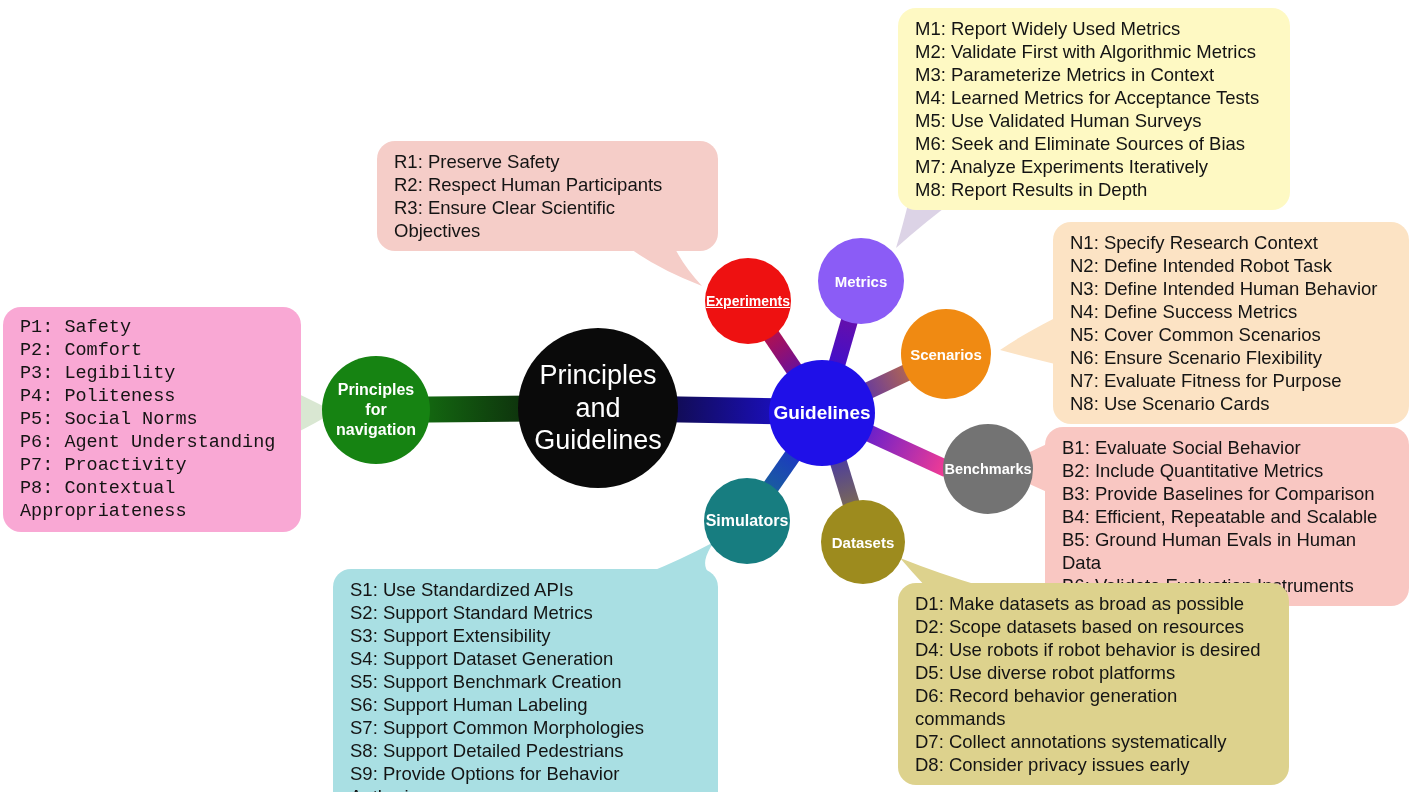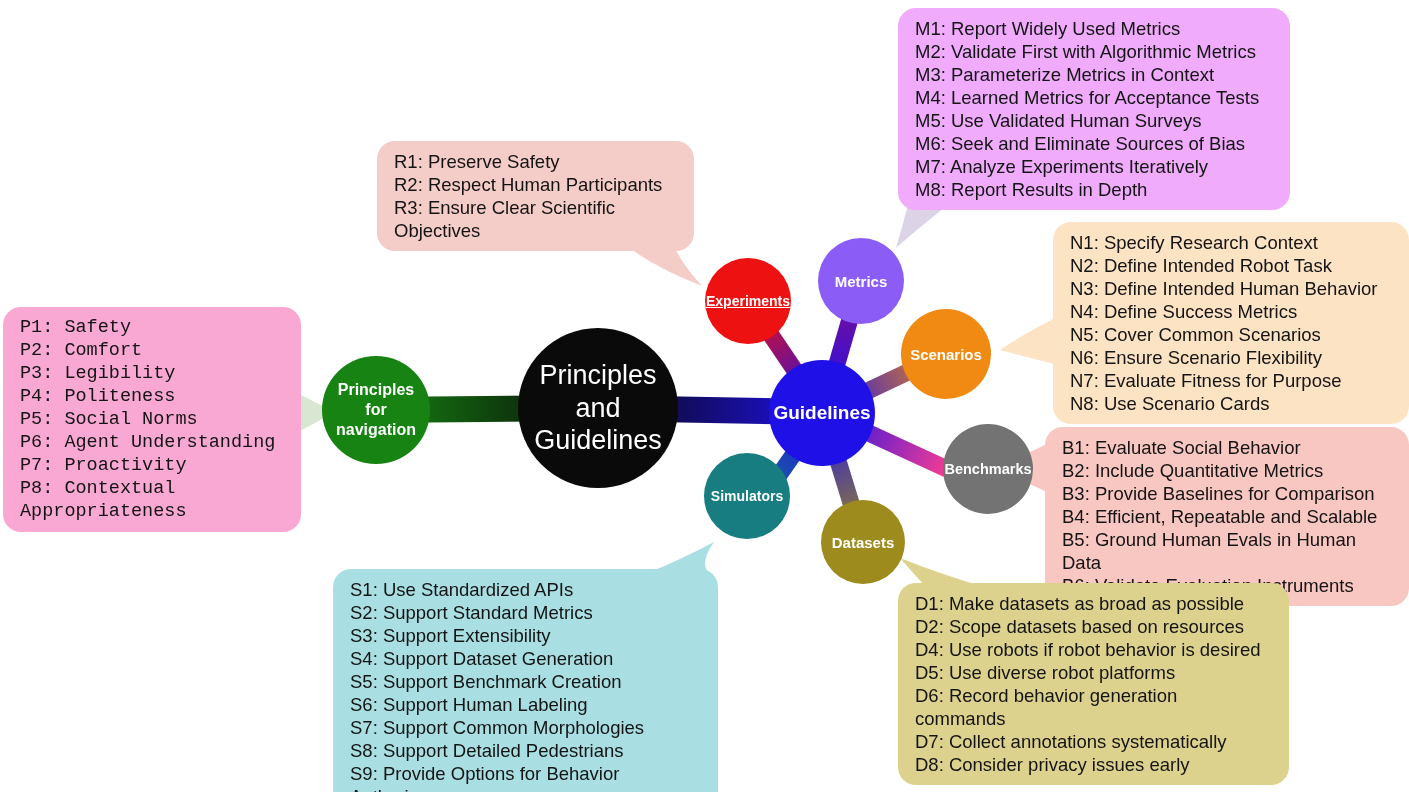--- a/index.html
+++ b/index.html
@@ -7,40 +7,40 @@
     position:relative;width:1409px;height:792px;overflow:hidden;background:#ffffff;
     font-family:"Liberation Sans","DejaVu Sans",sans-serif;
   }
   .layer{position:absolute;left:0;top:0;width:1409px;height:792px;}
   
   .callout{
     position:absolute;border-radius:18px;padding:9px 17px;
     font-size:18.5px;line-height:23px;color:#141414;box-sizing:border-box;
   }
   .co-principles {left:3px;  top:307px; width:298px; background:#f9a8d4;font-family:Liberation Mono, monospace;}
-  .co-experiments{left:377px;top:141px; width:317px; background:#f5cdc8;}
-  .co-metrics    {left:898px;top:8px;   width:392px; background:#f0abfc;}
+  .co-experiments{left:377px;top:141px; width:341px; background:#f5cdc8;}
+  .co-metrics    {left:898px;top:8px;   width:392px; background:#fef9c3;}
   .co-scenarios  {left:1053px;top:222px;width:356px; background:#fce3c4;}
   .co-benchmarks {left:1045px;top:427px;width:364px; background:#f9c7c2;}
   .co-datasets   {left:898px;top:583px; width:391px; background:#ddd28d;}
   .co-simulators {left:333px;top:569px; width:385px; background:#a9dfe3;}
   
   .node{
     position:absolute;border-radius:50%;display:flex;align-items:center;justify-content:center;
     text-align:center;color:#ffffff;font-weight:700;white-space:pre-line;
   }
   .n-center    {left:518px;top:328px;width:160px;height:160px;background:#0a0a0a;font-size:27px;font-weight:400;line-height:1.22;}
   .n-principles{left:322px;top:356px;width:108px;height:108px;background:#168312;font-size:16px;line-height:1.25;}
   .n-guidelines{left:769px;top:360px;width:106px;height:106px;background:#1f10e8;font-size:19px;}
   .n-experiments{left:705px;top:258px;width:86px;height:86px;background:#ee1111;font-size:14px;text-decoration:underline;}
   .n-metrics   {left:818px;top:238px;width:86px;height:86px;background:#8b5cf6;font-size:15px;}
   .n-scenarios {left:901px;top:309px;width:90px;height:90px;background:#f08a12;font-size:15px;}
   .n-benchmarks{left:902px;top:424px;width:90px;height:90px;background:#737373;font-size:14.5px;margin-left:41px;}
   .n-datasets  {left:821px;top:500px;width:84px;height:84px;background:#9d8b1e;font-size:15px;justify-content:center;}
-  .n-simulators{left:704px;top:453px;width:86px;height:86px;background:#177d80;font-size:14px;}
+  .n-simulators{left:704px;top:478px;width:86px;height:86px;background:#177d80;font-size:16px;}
 </style>
 </head>
 <body>
 
 <div class="canvas">
 
   <svg class="layer" width="1409" height="792" viewBox="0 0 1409 792">
     <defs>
       <linearGradient id="gPB" gradientUnits="userSpaceOnUse" x1="376" y1="410" x2="598" y2="408">
         <stop offset="0" stop-color="#168312"></stop>

